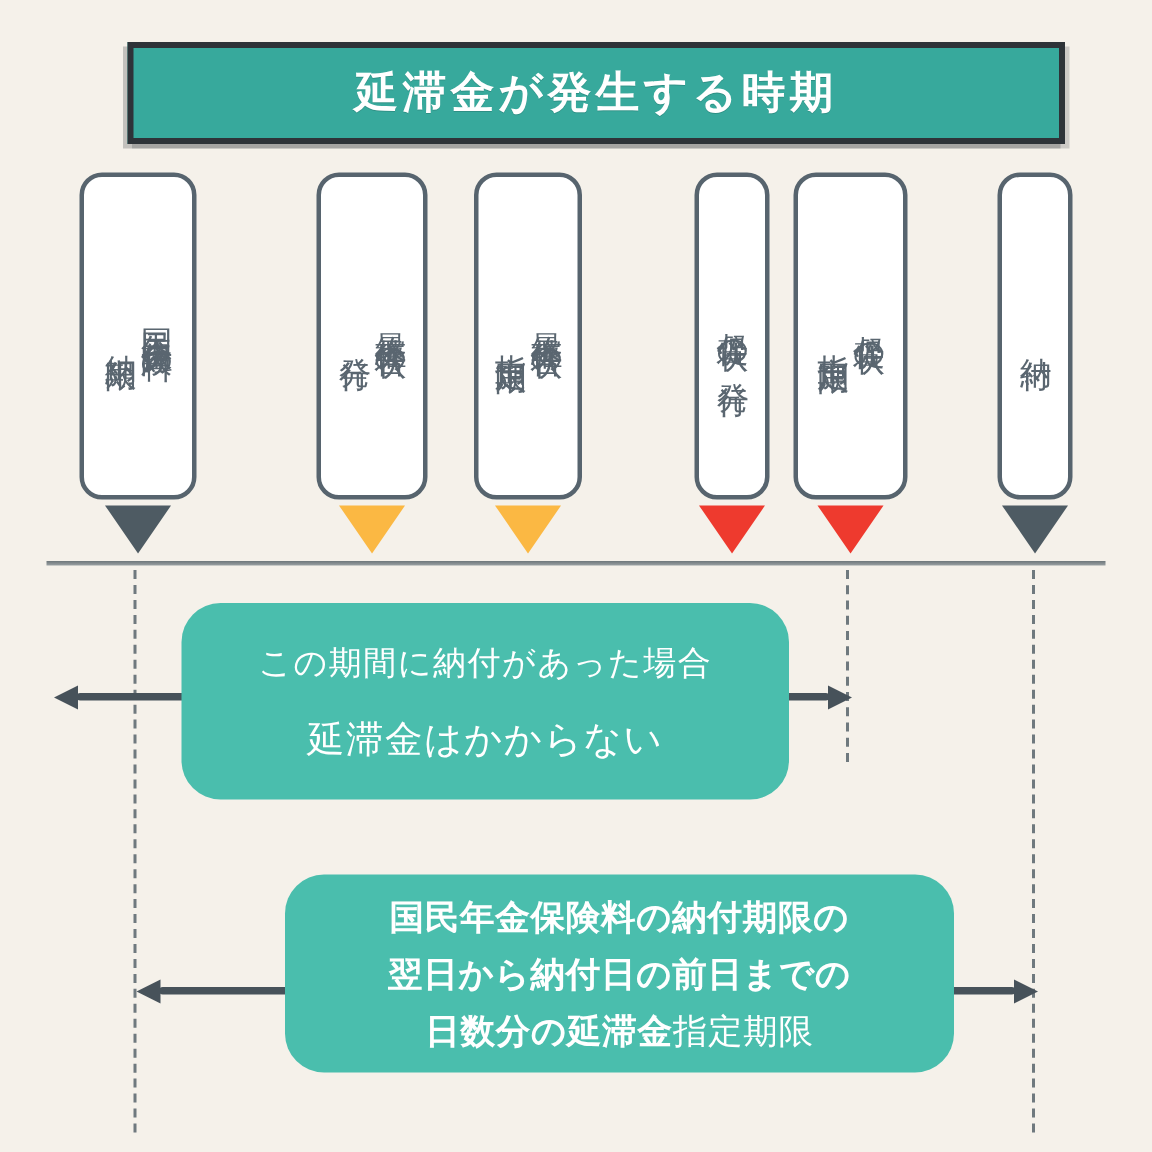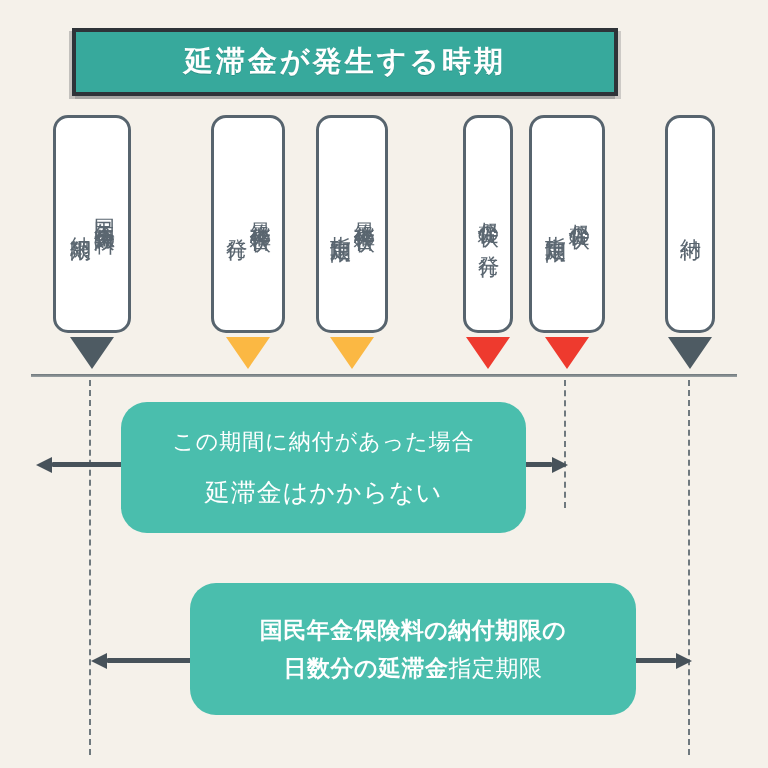--- a/index.html
+++ b/index.html
@@ -5,21 +5,21 @@
   * { margin:0; padding:0; box-sizing:border-box; }
   html,body { background:#e9e5dd; }
   body { font-family:"DejaVu Sans","Liberation Sans",sans-serif; }
   .canvas {
     position:relative; width:768px; height:768px; margin:0 auto;
     background:#F5F1EA; overflow:hidden;
   }
 
   
   .banner {
-    position:absolute; left:72px; top:28px; width:546px; height:68px;
+    position:absolute; left:85px; top:28px; width:625px; height:68px;
     background:#37A99C; border:4px solid #2E3338;
     box-shadow:-3px 3px 0 rgba(46,51,56,0.25), 3px 3px 0 rgba(46,51,56,0.2);
     display:flex; align-items:center; justify-content:center;
   }
   .banner h1 {
     color:#ffffff; font-size:29px; font-weight:bold; letter-spacing:3px;
     text-shadow:0 1px 0 rgba(0,0,0,0.15);
   }
 
   
@@ -150,16 +150,17 @@
     <span class="head head-l"></span>
     <span class="head head-r"></span>
   </div>
 
   <div class="note note-1">
     <p class="l1">この期間に納付があった場合</p>
     <p class="l2">延滞金はかからない</p>
   </div>
   <div class="note note-2">
     <p>国民年金保険料の納付期限の</p>
+    <p>翌日から納付日の前日までの</p>
     <p><span>日数分の延滞金</span><span class="reg">指定期限</span></p>
   </div>
 
 </div>
 
 </body></html>

